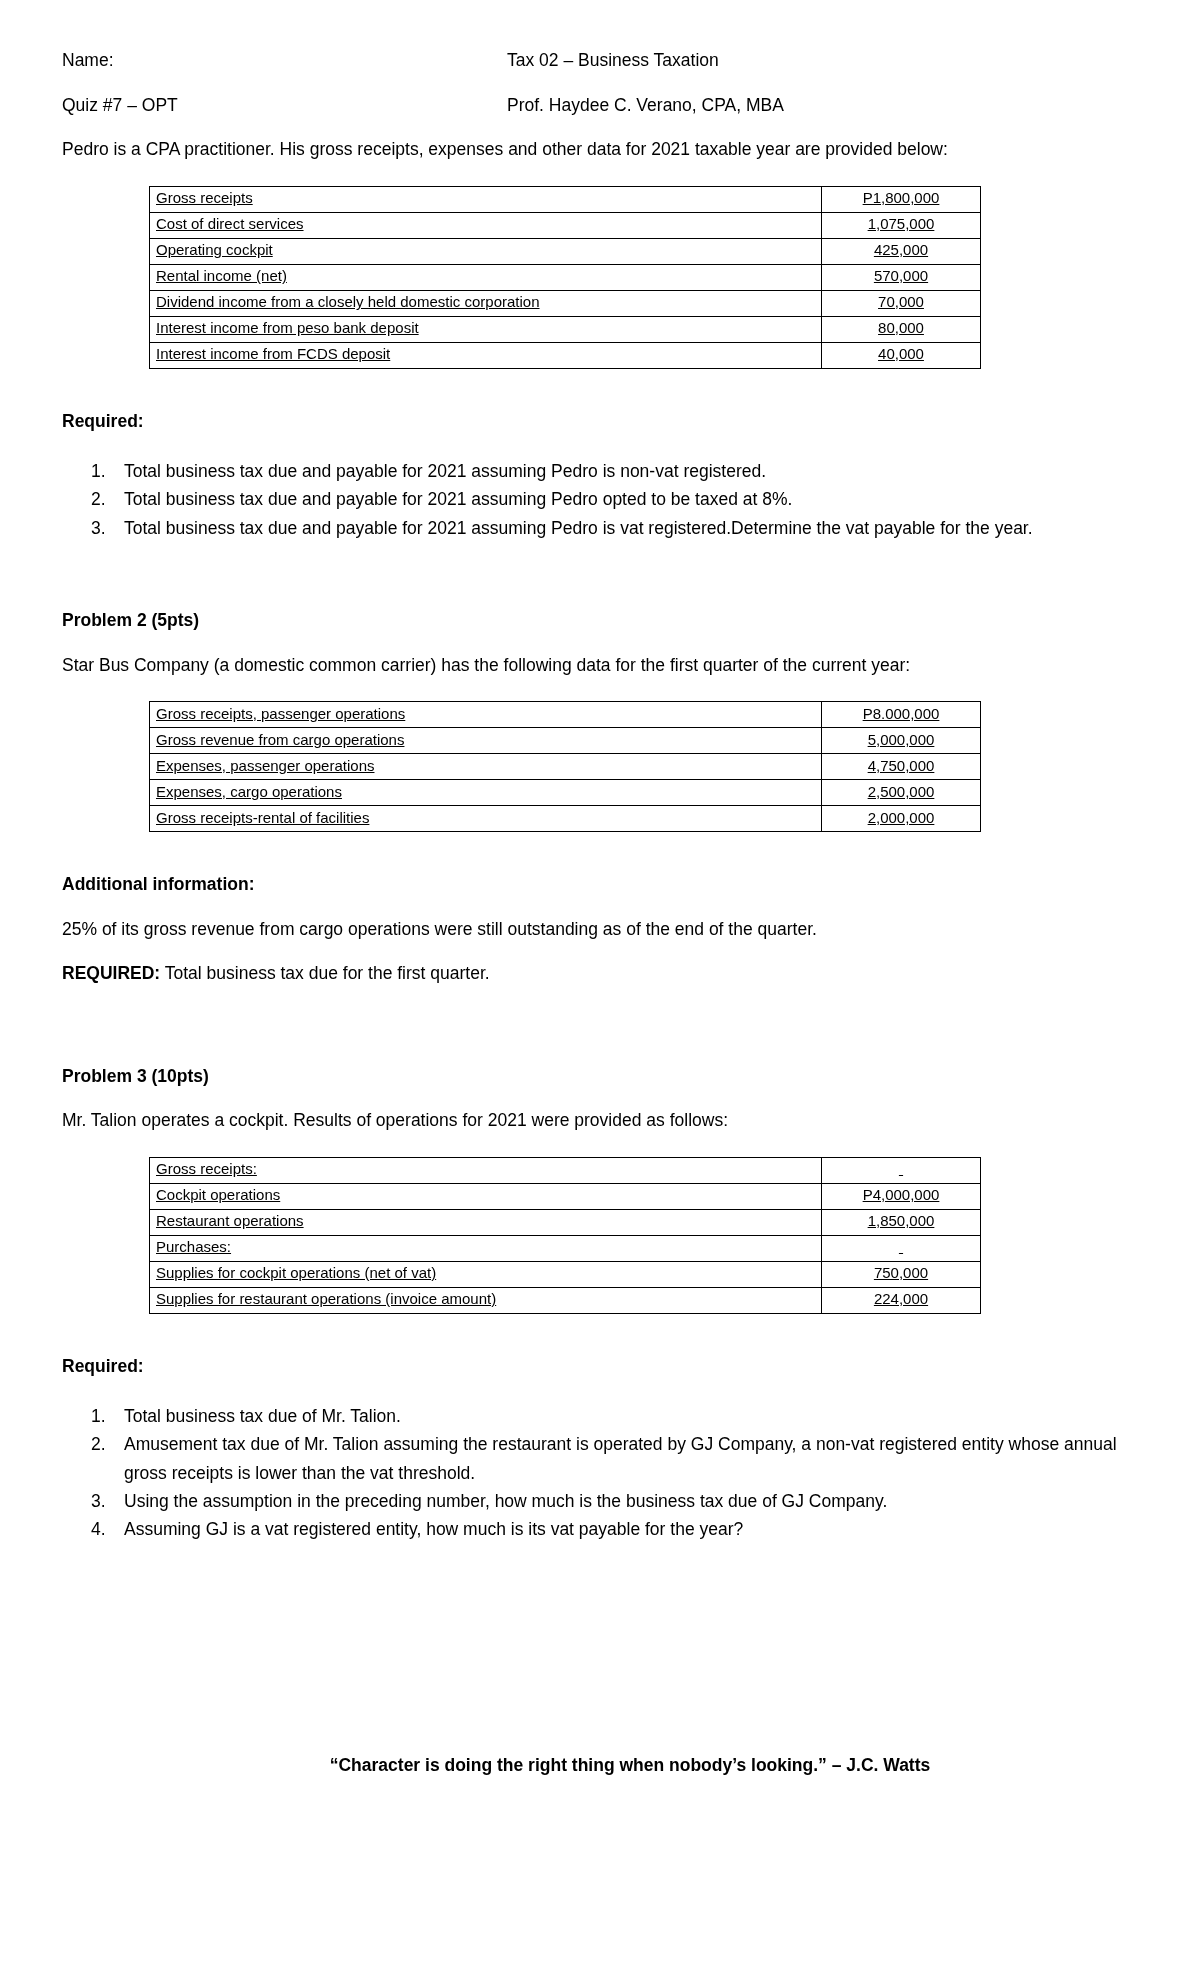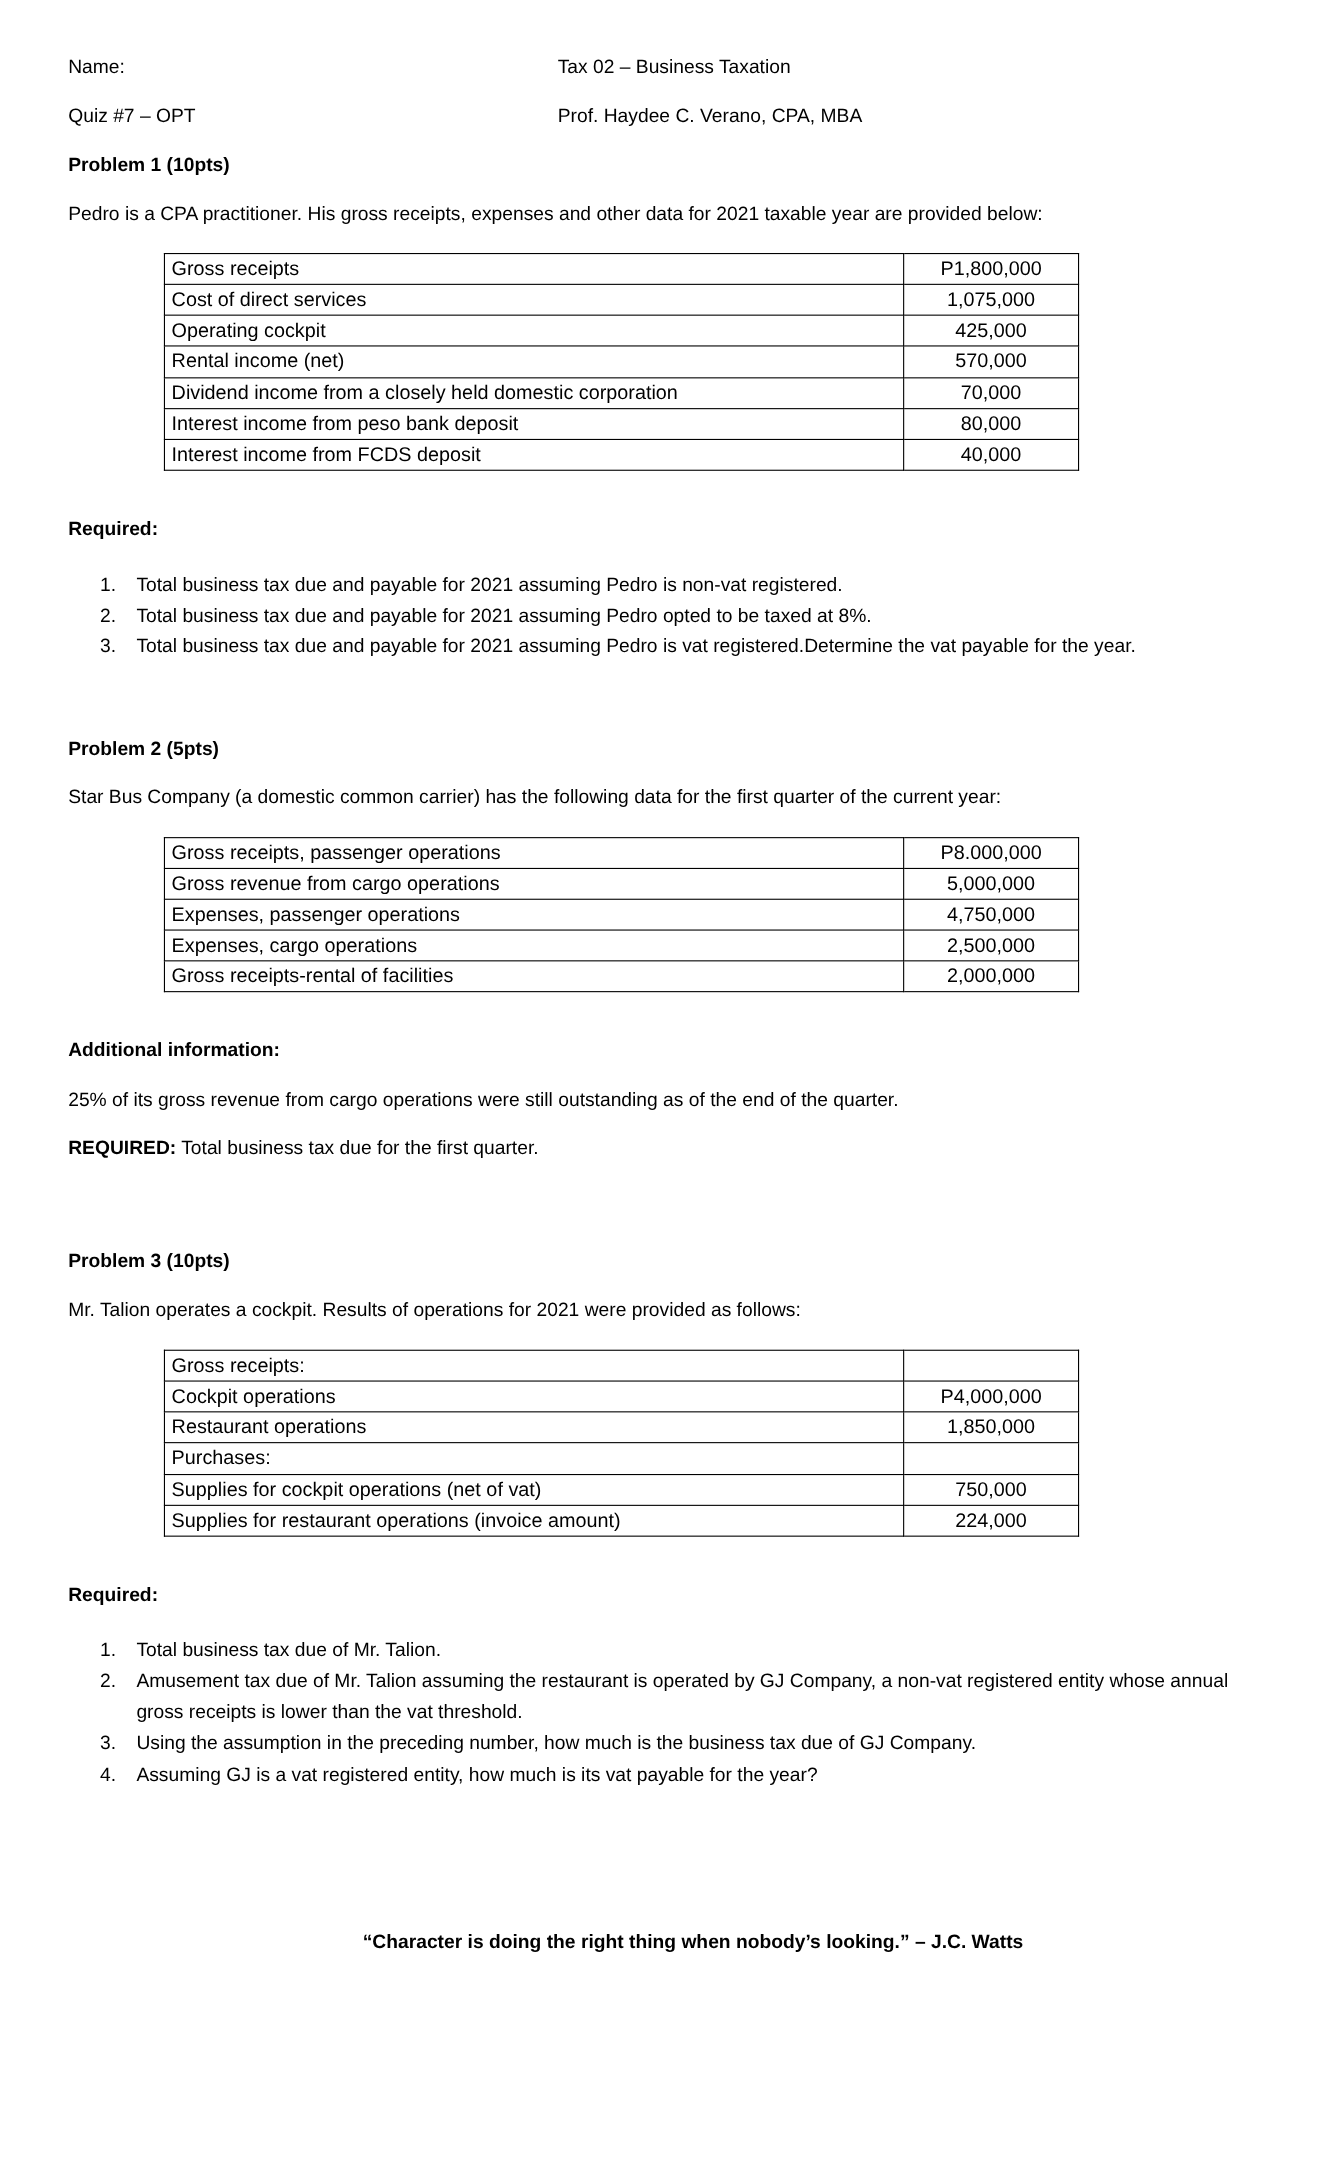--- a/index.html
+++ b/index.html
@@ -54,23 +54,24 @@
   
   .data-table {
     border-collapse: collapse;
     margin: 0 0 0 87px;
     width: 832px;
     table-layout: fixed;
   }
   .data-table td {
     border: 1.2px solid #000000;
     padding: 3px 6px 4px 6px;
-    font-size: 18px;
+    font-size: 15px;
     line-height: 1.12;
     height: 18px;
+    text-decoration: underline;
   }
   .data-table td.label {
     text-align: left;
   }
   .data-table td.value {
     text-align: center;
     width: 146px;
   }
   .table-wrap {
     margin-bottom: 0;
@@ -128,21 +129,20 @@
     <div class="hdr-row">
       <div class="hdr-left">Name:</div>
       <div class="hdr-right">Tax 02 – Business Taxation</div>
     </div>
 
     <div class="hdr-row">
       <div class="hdr-left">Quiz #7 – OPT</div>
       <div class="hdr-right">Prof. Haydee C. Verano, CPA, MBA</div>
     </div>
 
-    <div class="section-head">Problem 1 (10pts)</div>
 
     <div class="para">Pedro is a CPA practitioner. His gross receipts, expenses and other data for 2021 taxable year are provided below:</div>
 
     <div class="table-wrap">
       <table class="data-table">
         <tbody>
           <tr>
             <td class="label">Gross receipts</td>
             <td class="value">P1,800,000</td>
           </tr>

